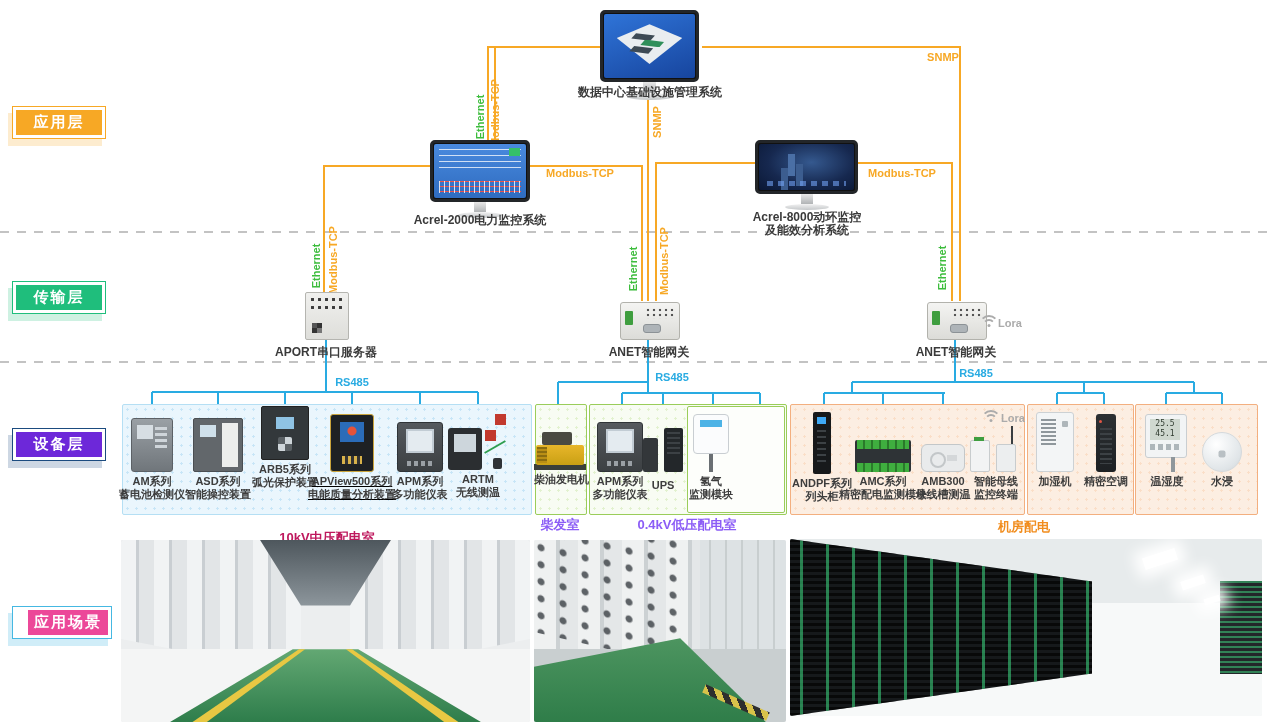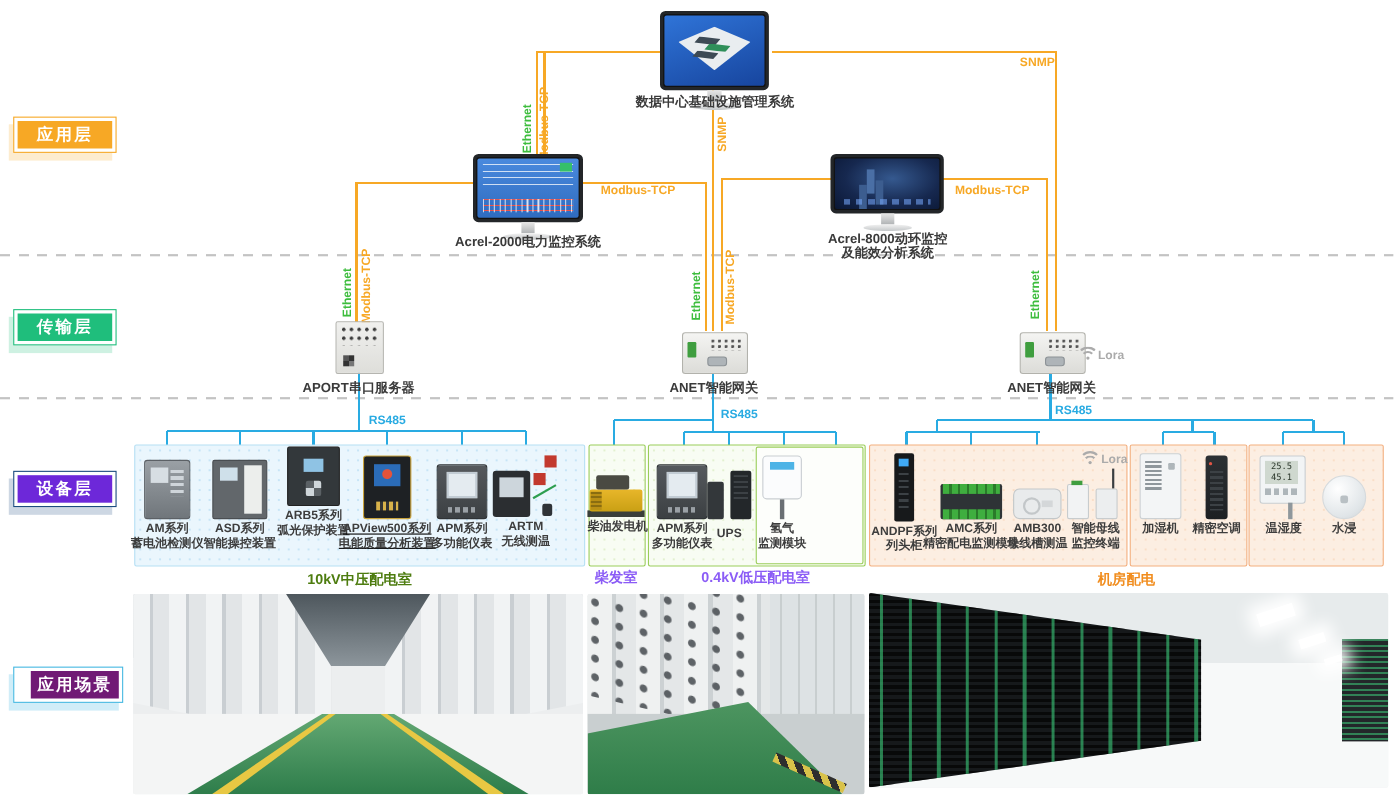--- a/index.html
+++ b/index.html
@@ -13,29 +13,29 @@
   .badge{position:absolute;border:1px solid;background:#fff;padding:3px;}
   .badge .in{color:#fff;font-size:15px;font-weight:bold;text-align:center;
              padding:3px 0;letter-spacing:2px;}
   .badge.orange{border-color:#F7A825;box-shadow:-4px 7px 0 rgba(247,168,37,.22);}
   .badge.orange .in{background:#F7A825;}
   .badge.green{border-color:#1FBE7C;box-shadow:-4px 7px 0 rgba(31,190,124,.22);}
   .badge.green .in{background:#1FBE7C;}
   .badge.navy{border-color:#1B4B7F;box-shadow:-4px 7px 0 rgba(27,75,127,.22);}
   .badge.navy .in{background:#6d28d9;}
   .badge.cyan{border-color:#45B8E2;box-shadow:-4px 7px 0 rgba(69,184,226,.25);}
-  .badge.cyan .in{background:#701a75;margin-left:12px;}
+  .badge.cyan .in{background:#ec4899;margin-left:12px;}
   
   .vlab{position:absolute;font-size:11px;font-weight:bold;white-space:nowrap;
         transform:translate(-50%,-50%) rotate(-90deg);}
   .hlab{position:absolute;font-size:11px;font-weight:bold;white-space:nowrap;
         transform:translate(-50%,-50%);}
   .c-or{color:#F7A825;} .c-gr{color:#3DBD3D;} .c-cy{color:#29ABE2;} .c-lg{color:#ABABAB;}
   .cap{position:absolute;font-weight:bold;font-size:13px;transform:translateX(-50%);white-space:nowrap;}
-  .cap.cy{color:#4d7c0f;} .cap.gn{color:#8b5cf6;} .cap.og{color:#F18D1E;}
+  .cap.cy{color:#be185d;margin-top:11px;} .cap.gn{color:#8b5cf6;} .cap.og{color:#F18D1E;}
   .subcap{position:absolute;font-weight:bold;font-size:12px;transform:translateX(-50%);white-space:nowrap;}
   
   .gbox{position:absolute;border:1px solid;border-radius:2px;}
   .gbox.blue{background:#EAF6FD;border-color:#B5DFF4;
     background-image:radial-gradient(rgba(110,185,230,.28) 1px,transparent 1.4px);background-size:9px 9px;}
   .gbox.greenb{background:#F8FCF3;border-color:#9ACD5A;
     background-image:radial-gradient(rgba(140,198,63,.2) 1px,transparent 1.4px);background-size:9px 9px;}
   .gbox.peach{background:#FCEEE2;border-color:#F3AF7F;
     background-image:radial-gradient(rgba(240,150,80,.18) 1px,transparent 1.4px);background-size:9px 9px;}
   

